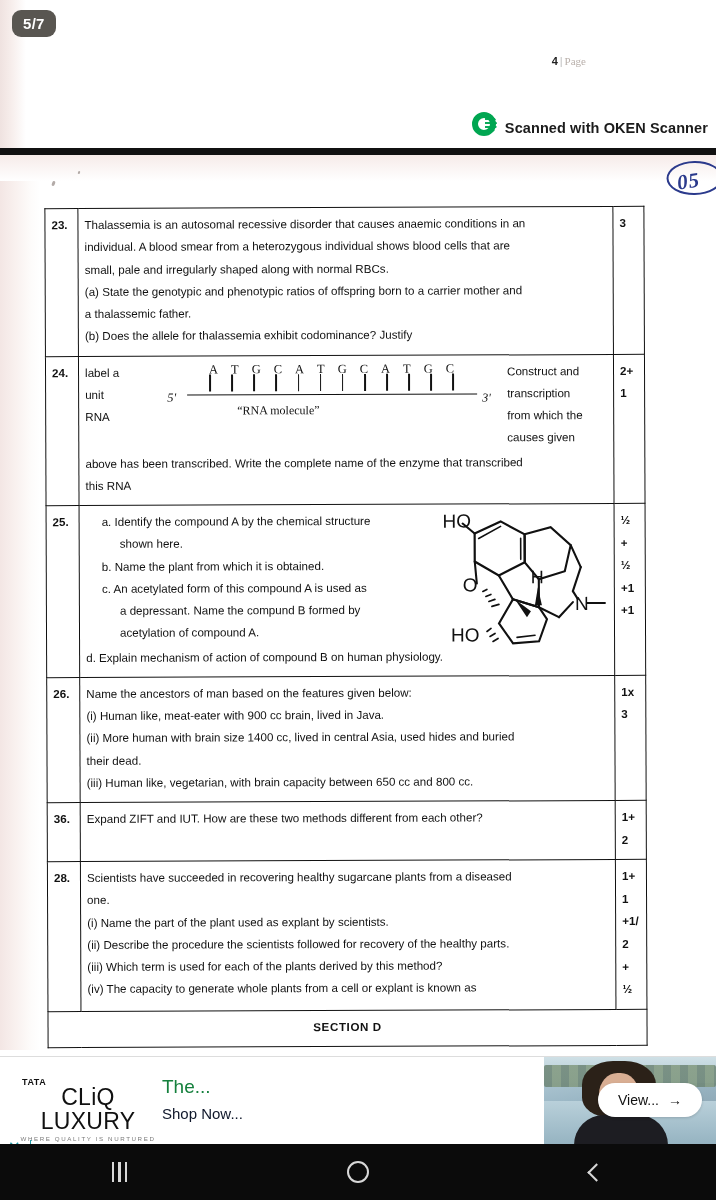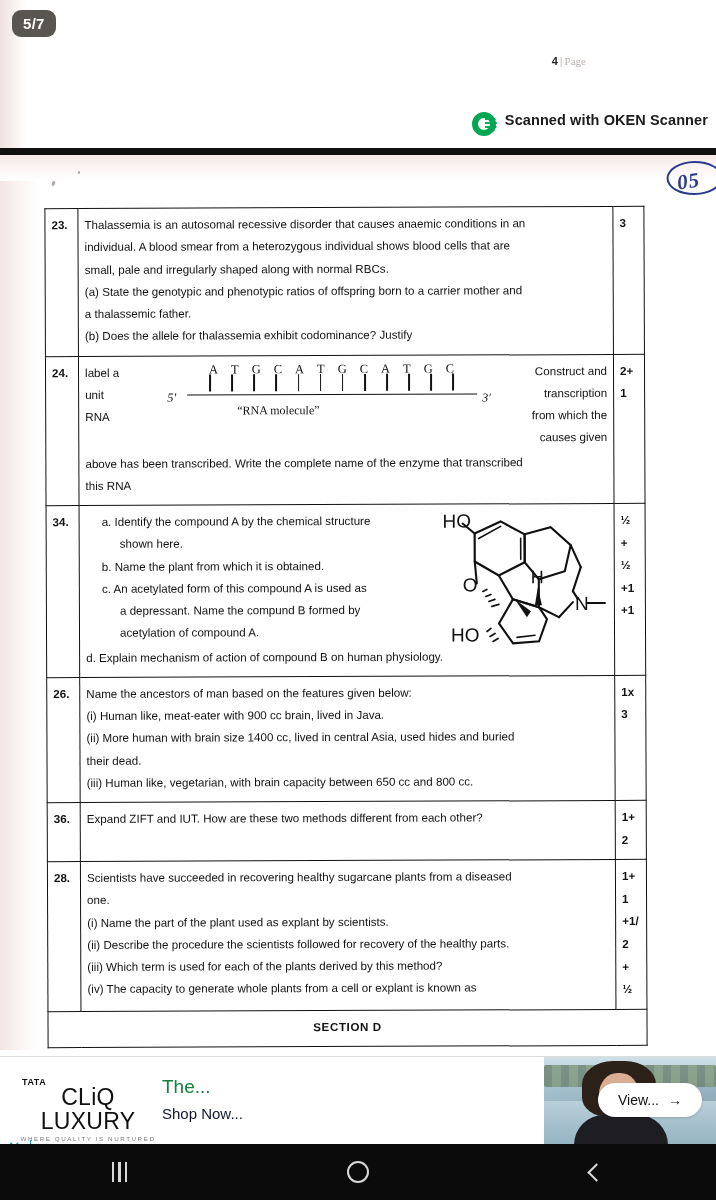--- a/index.html
+++ b/index.html
@@ -31,21 +31,21 @@
   .page-num {
     position:absolute; right:130px; top:55px;
     font-size:11px; color:#3a3a3a;
   }
   .page-num .n { font-weight:700; color:#222; }
   .page-num .sep { color:#bdbdbd; margin:0 2px; }
   .page-num .w { color:#b9b0ab; font-family:"Liberation Serif", serif; font-size:11px;}
 
   .scanned-row {
     position:absolute; right:8px; top:112px;
-    display:flex; align-items:flex-start; gap:9px;
+    display:flex; align-items:flex-end; gap:9px;
   }
   .oken-logo { width:24px; height:24px; position:relative; }
   .oken-logo .ring {
     position:absolute; inset:0; border-radius:50%;
     border:6px solid #00a651;
     box-sizing:border-box;
   }
   .oken-logo .teeth {
     position:absolute; right:-1px; top:2px; width:12px; height:20px;
     background: repeating-linear-gradient(#00a651 0 2px, transparent 2px 4px);
@@ -111,21 +111,21 @@
   td.marks {
     width:30px; text-align:left; padding-left:4px;
     font-size:11.6px; font-weight:600; white-space:nowrap;
   }
   td.marks span { display:block; line-height:1.95; }
   .ln { display:block; }
 
   
   .q24-wrap { position:relative; min-height:110px; }
   .q24-left { width:62px; float:left; }
-  .q24-right { width:100px; float:right; text-align:right; }
+  .q24-right { width:100px; float:right; text-align:left; }
   .q24-tail { clear:both; padding-top:2px; }
   .dna-fig {
     position:absolute; left:72px; top:-4px; width:350px; height:72px;
     font-family:"Liberation Serif", serif;
   }
   .dna-bases {
     position:absolute; left:52px; top:0px; width:245px;
     display:flex; justify-content:space-between;
     font-size:12.5px; letter-spacing:0px; color:#111;
   }
@@ -345,21 +345,21 @@
             </div>
           </div>
         </td>
         <td class="marks">
           <span>2+</span>
           <span>1</span>
         </td>
       </tr>
 
       <tr>
-        <td class="qno">34.</td>
+        <td class="qno">25.</td>
         <td class="body">
           <div class="q25-wrap">
             <div class="q25-list">
               <span class="li">a.  Identify the compound A by the chemical structure</span>
               <span class="li2">shown here.</span>
               <span class="li">b.  Name  the plant from which it is obtained.</span>
               <span class="li">c.  An acetylated form of this compound A is used as</span>
               <span class="li2">a depressant. Name the compund B formed by</span>
               <span class="li2">acetylation of compound A.</span>
             </div>

